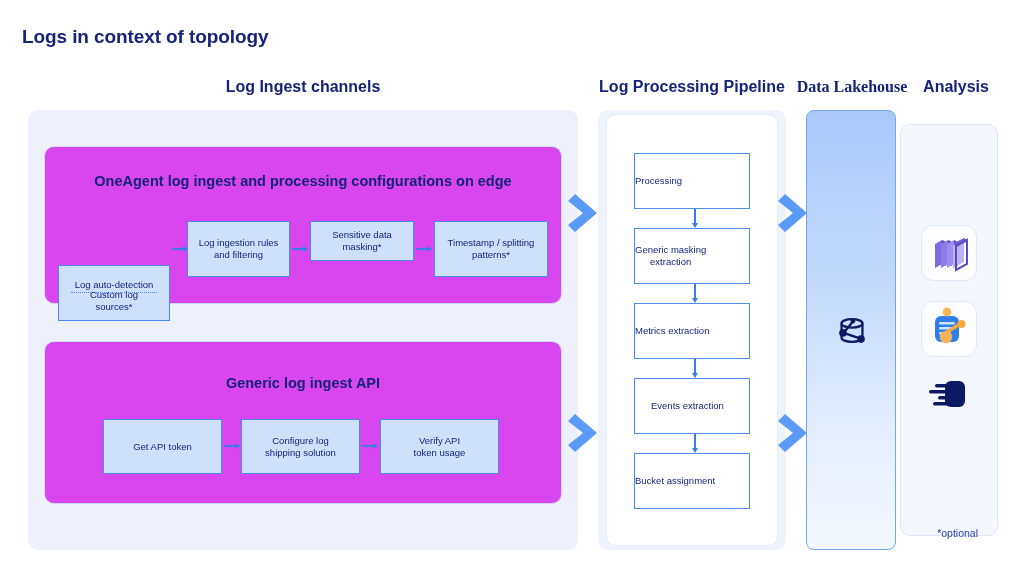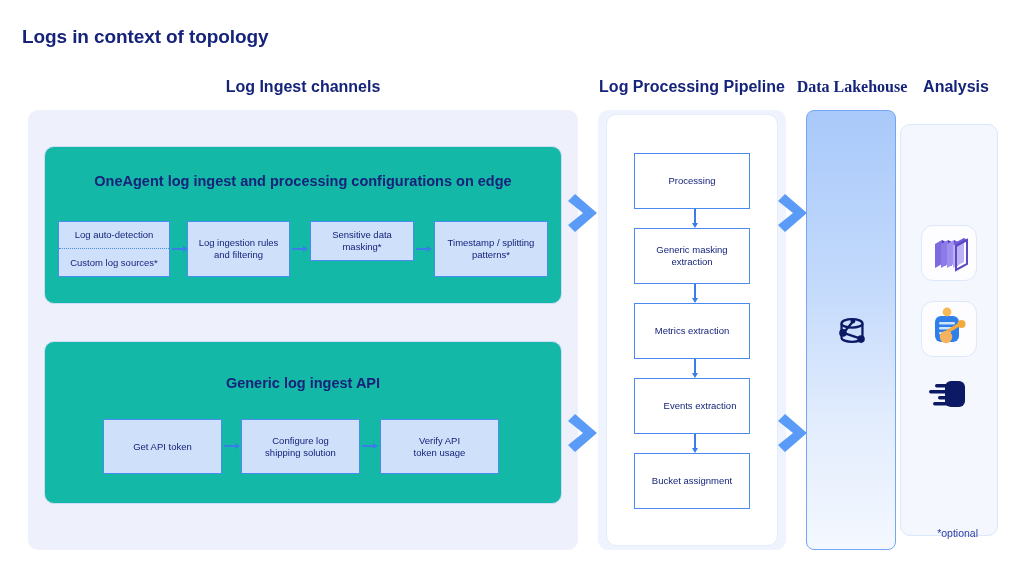--- a/index.html
+++ b/index.html
@@ -64,21 +64,21 @@
     left: 900px; top: 124px; width: 98px; height: 412px;
     background: #f4f7fe;
     border: 1px solid #dce7fb;
     border-radius: 10px;
   }
 
   
   .card {
     position: absolute;
     box-sizing: border-box;
-    background: #14b8a6;
+    background: #d946ef;
     border: 1px solid #cfdcf8;
     border-radius: 10px;
   }
   #card-oneagent { left: 44px; top: 146px; width: 518px; height: 158px; }
   #card-api      { left: 44px; top: 341px; width: 518px; height: 163px; }
   #card-pipeline {
     left: 606px; top: 114px; width: 172px; height: 432px;
     background: #ffffff; border-color: #e4ecfb;
   }
 
@@ -101,21 +101,22 @@
     align-items: center;
     justify-content: center;
     text-align: center;
     font-size: 9.5px;
     line-height: 1.25;
     color: #15237a;
     padding: 2px 4px;
   }
   .ibox.split {
     display: block;
-    padding: 0;
+    padding: 12px;
+    margin-top: 44px;
   }
   .ibox .half {
     height: 50%;
     display: flex;
     align-items: center;
     justify-content: center;
     text-align: center;
     font-size: 9.5px;
     color: #15237a;
     box-sizing: border-box;
@@ -145,21 +146,21 @@
   .pbox {
     position: absolute;
     left: 634px;
     width: 116px;
     height: 56px;
     box-sizing: border-box;
     background: #ffffff;
     border: 1.4px solid #4a8bf0;
     display: flex;
     align-items: center;
-    justify-content: center;
+    justify-content: flex-start;
     text-align: center;
     font-size: 9.5px;
     line-height: 1.25;
     color: #15237a;
   }
   .arr-v {
     position: absolute;
     left: 690px;
     width: 10px;
     display: flex;

